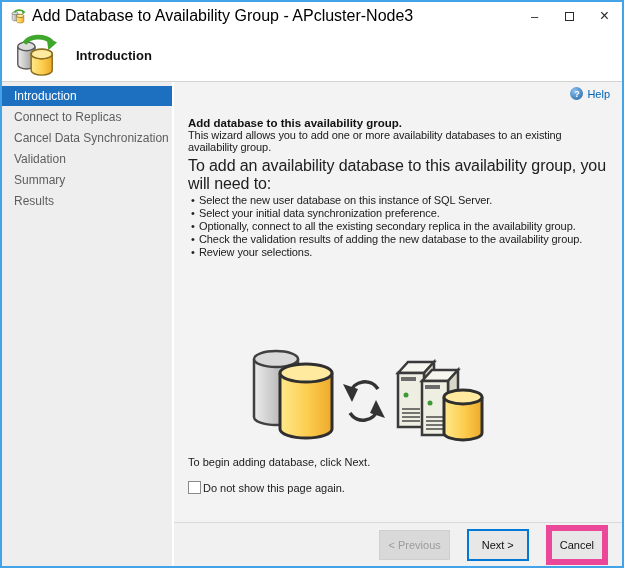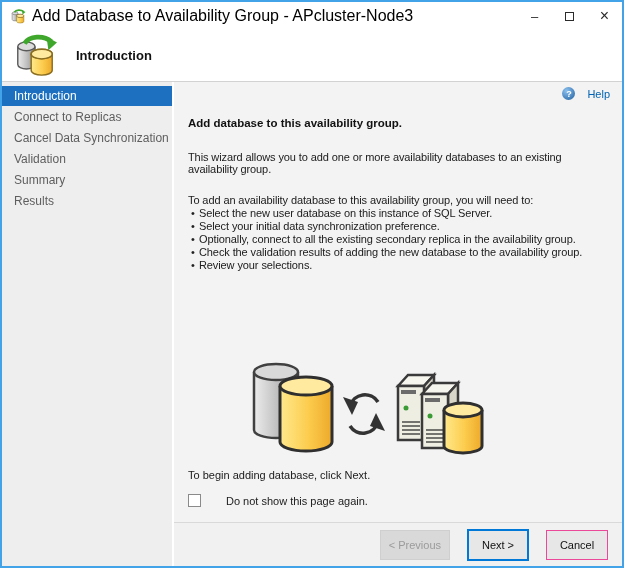--- a/index.html
+++ b/index.html
@@ -33,40 +33,40 @@
   .side-item.link { color:#0063b1; cursor:pointer; }
   
   .content { flex:1 1 auto; background:#f3f3f3; display:flex; flex-direction:column; min-width:0; }
   .content-main { flex:1 1 auto; padding:4px 12px 0 14px; overflow:hidden; }
   .help-row { display:flex; justify-content:flex-end; align-items:center; height:15px; }
   .help-link { display:flex; align-items:center; gap:4px; cursor:pointer; }
   .help-icon { width:13px; height:13px; border-radius:50%;
     background:radial-gradient(circle at 35% 30%, #8cc1f0, #1e5f9e);
     color:#fff; font-size:9px; font-weight:bold; display:flex; align-items:center;
     justify-content:center; }
-  .help-text { font-size:11px; color:#0063b1;margin-left:8px; }
+  .help-text { font-size:11px; color:#0063b1; }
   .heading { margin-top:16px; font-size:11.5px; font-weight:bold; color:#111; }
-  .para { margin-top:22px; font-size:11px; color:#202020; letter-spacing:-0.1px; }
-  .steps-intro { margin-top:19px; font-size:11px; color:#202020; letter-spacing:-0.1px; }
+  .para { font-size:11px; color:#202020; letter-spacing:-0.1px; }
+  .steps-intro { margin-top:4px; font-size:16px; color:#202020; letter-spacing:-0.1px; }
   .steps { list-style:none; margin-top:1px; }
   .steps li { display:flex; font-size:11px; line-height:13px; color:#202020; letter-spacing:-0.1px; }
   .steps .dot { width:8px; margin-left:3px; flex:0 0 auto; }
   .illustration { margin-top:84px; margin-left:52px; width:250px; }
   .begin-text { margin-top:4px; font-size:11px; color:#202020; }
-  .checkbox-row { margin-top:13px; display:flex; align-items:center; gap:25px; cursor:default; }
+  .checkbox-row { margin-top:13px; display:flex; align-items:center; gap:2px; cursor:default; }
   .checkbox { width:13px; height:13px; background:#ffffff; border:1px solid #8a8a8a; flex:0 0 auto; }
   .checkbox-label { font-size:11px; color:#202020; }
   
   .footer { flex:0 0 auto; height:44px; border-top:1px solid #d9d9d9; background:#f1f1f1;
     display:flex; align-items:center; justify-content:flex-end; gap:17px; padding-right:14px; }
   .btn { height:22px; min-width:62px; font-size:11px; font-family:"Liberation Sans",sans-serif;
     display:flex; align-items:center; justify-content:center; padding:14px 8px; cursor:pointer; }
   .btn-prev { background:#d9d9d9; color:#9b9b9b; border:1px solid #cfcfcf; cursor:default; }
   .btn-next { background:#e7e7e7; color:#111; border:2px solid #0078d7; }
-  .btn-cancel { background:#e7e7e7; color:#111; border:1px solid #ec4899; }
+  .btn-cancel { background:#e7e7e7; color:#111; border:6px solid #ec4899; }
 </style>
 </head>
 <body>
 
 <svg width="0" height="0" style="position:absolute" aria-hidden="true">
   <defs>
     <linearGradient id="grayGrad" x1="0" y1="0" x2="1" y2="0">
       <stop offset="0" stop-color="#ececec"></stop>
         <stop offset="0.5" stop-color="#c2c2c2"></stop>
         <stop offset="1" stop-color="#8f8f8f"></stop>

